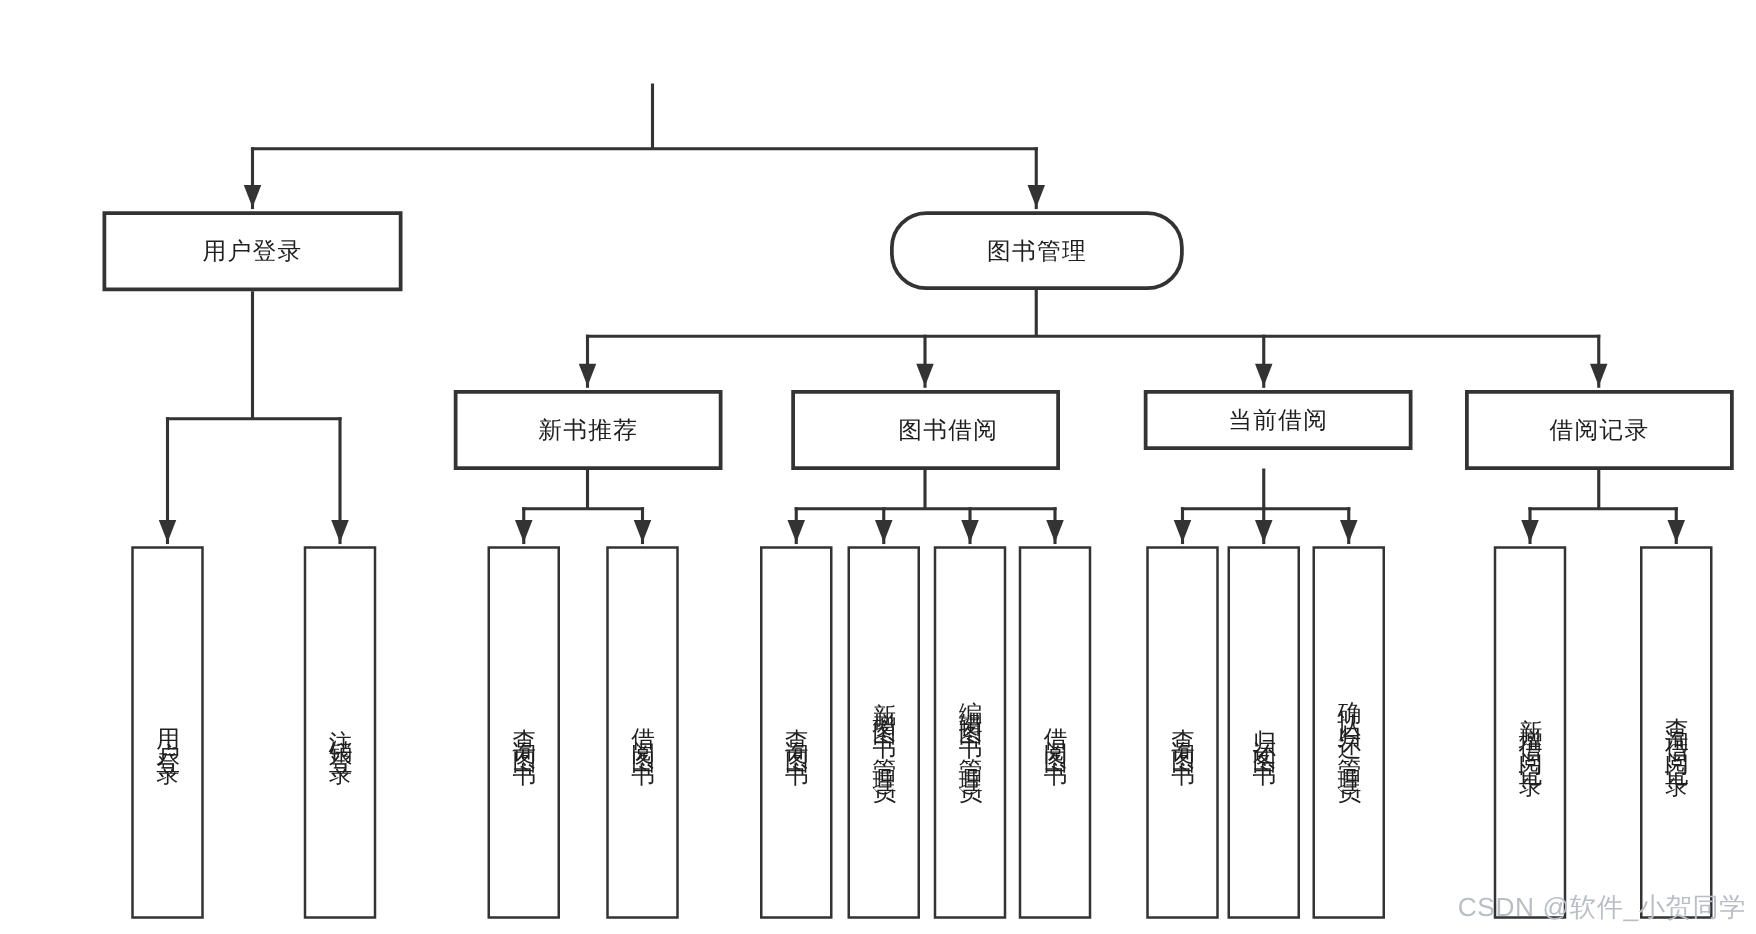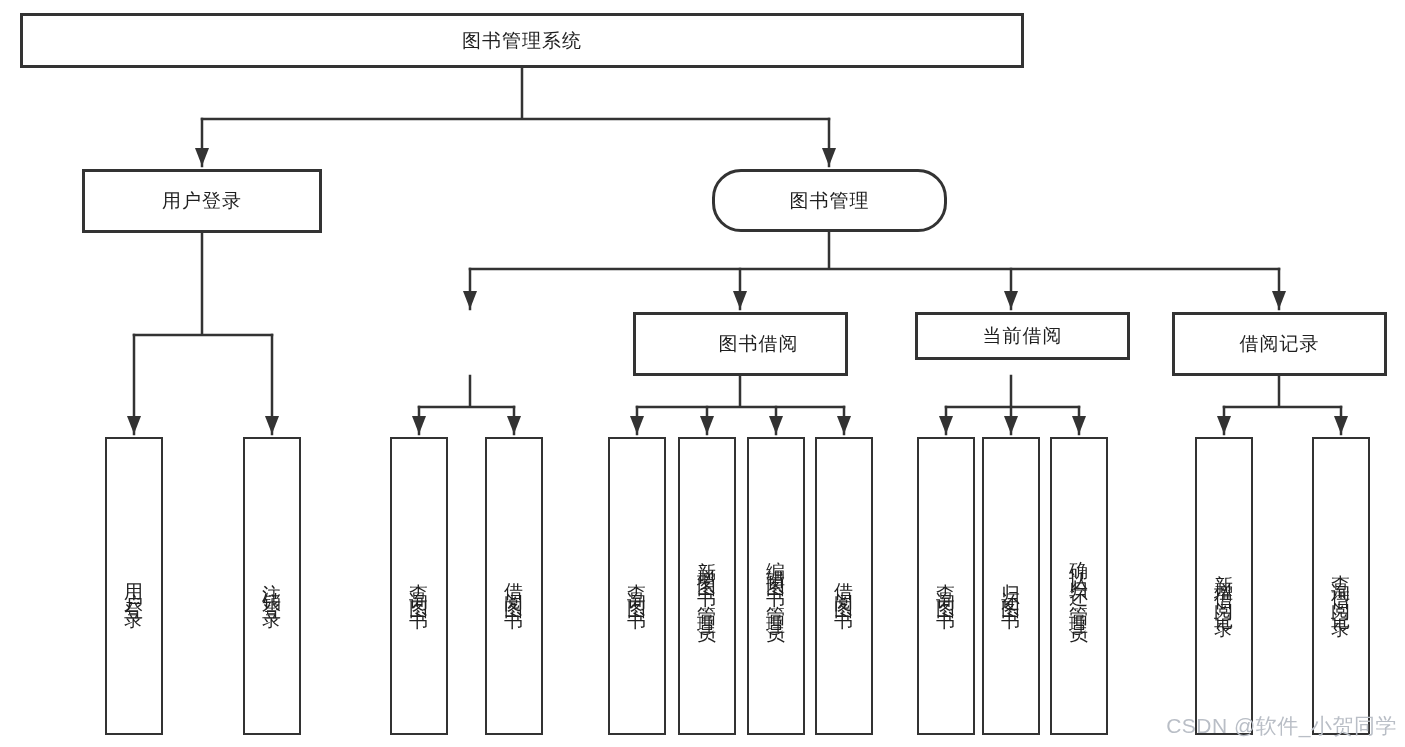--- a/index.html
+++ b/index.html
@@ -139,25 +139,25 @@
       <line class="cline" x1="1079" y1="407" x2="1079" y2="434" marker-end="url(#arrow)"></line>
     </g>
 
     <g>
       <path class="cline" d="M1279,376 V407 M1224,407 H1341"></path>
       <line class="cline" x1="1224" y1="407" x2="1224" y2="434" marker-end="url(#arrow)"></line>
       <line class="cline" x1="1341" y1="407" x2="1341" y2="434" marker-end="url(#arrow)"></line>
     </g>
   </svg>
 
-  <div class="node n-root">图书管理系统</div>
 
   <div class="node n-login">用户登录</div>
   <div class="node n-mgmt">图书管理</div>
 
+  <div class="node n-newrec">新书推荐</div>
   <div class="node n-borrow">图书借阅</div>
   <div class="node n-current">当前借阅</div>
   <div class="node n-record">借阅记录</div>
 
   <div class="node leaf lf1">
     <span class="vtext">用户登录</span>
   </div>
   <div class="node leaf lf2">
     <span class="vtext">注销登录</span>
   </div>

